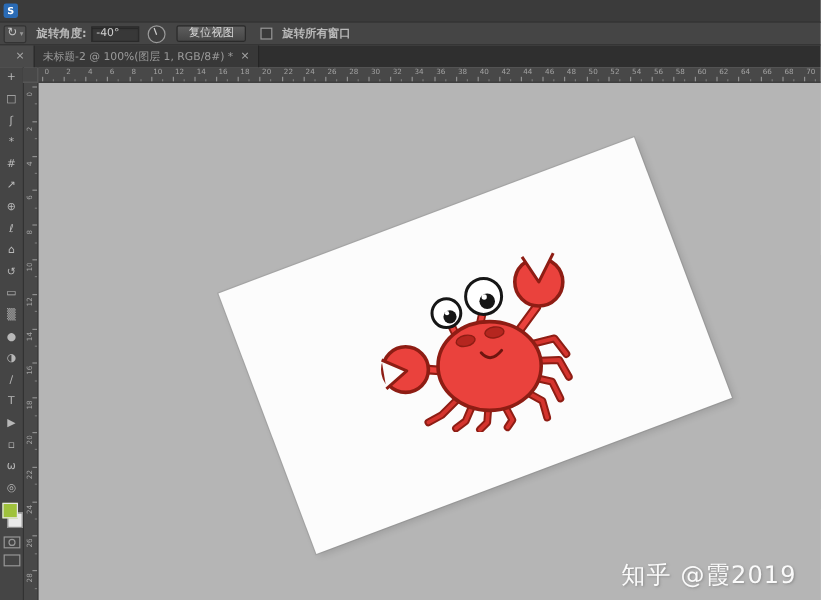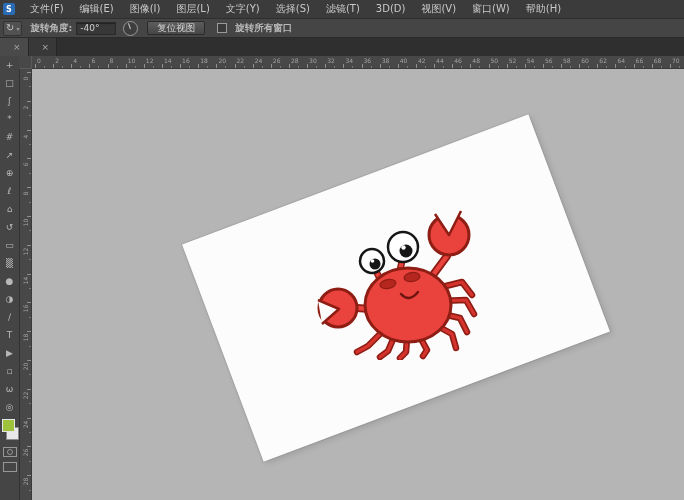--- a/index.html
+++ b/index.html
@@ -91,33 +91,20 @@
   .spot{fill:var(--crab-dark);stroke:var(--crab-outline);stroke-width:1.2;}
   .smile{fill:none;stroke:#6e150f;stroke-width:2.5;stroke-linecap:round;}
 </style>
 </head>
 <body>
 
 <div class="app">
 
   <div class="menu-bar">
     <span class="app-logo">S</span>
-    <nav id="menu-items" style="display:flex;">
-        <span class="menu-item">文件(F)</span>
-        <span class="menu-item">编辑(E)</span>
-        <span class="menu-item">图像(I)</span>
-        <span class="menu-item">图层(L)</span>
-        <span class="menu-item">文字(Y)</span>
-        <span class="menu-item">选择(S)</span>
-        <span class="menu-item">滤镜(T)</span>
-        <span class="menu-item">3D(D)</span>
-        <span class="menu-item">视图(V)</span>
-        <span class="menu-item">窗口(W)</span>
-        <span class="menu-item">帮助(H)</span>
-      </nav>
   </div>
 
   <div class="options-bar">
     <span class="tool-btn">
       <span class="glyph">↻</span>
       <span class="caret">▾</span>
     </span>
     <span class="opt-label">旋转角度:</span>
     <span class="angle-input">-40°</span>
     <span class="compass">
@@ -126,20 +113,21 @@
     <button class="reset-btn">复位视图</button>
     <span class="checkbox"></span>
     <span class="opt-label">旋转所有窗口</span>
   </div>
 
   <div class="tab-bar" id="tab-bar">
       <div class="tab active">
         <span class="tab-close">×</span>
       </div>
       <div class="tab">
+        <span>未标题-2 @ 100%(图层 1, RGB/8#) *</span>
         <span class="tab-close">×</span>
       </div>
     </div>
 
   <div class="tool-strip">
     <div id="tools-container" style="display:flex;flex-direction:column;align-items:center;">
         <span class="tool">+</span>
         <span class="tool">□</span>
         <span class="tool">ʃ</span>
         <span class="tool">*</span>
@@ -374,15 +362,16 @@
       <circle class="glint" cx="62.5" cy="56" r="1.8"></circle>
       <circle class="eye" cx="93" cy="42" r="15"></circle>
       <circle class="pupil" cx="96" cy="46" r="6.5"></circle>
       <circle class="glint" cx="93.5" cy="42.5" r="2.2"></circle>
 
       <ellipse class="spot" cx="78" cy="79" rx="8" ry="4.5" transform="rotate(-12 78 79)"></ellipse>
       <ellipse class="spot" cx="102" cy="72" rx="8" ry="4.5" transform="rotate(-8 102 72)"></ellipse>
       <path class="smile" d="M91,89 Q99,98 108,87"></path>
     </svg>
 
+    <div class="watermark">知乎 @霞2019</div>
   </div>
 
 </div>
 
 </body></html>

